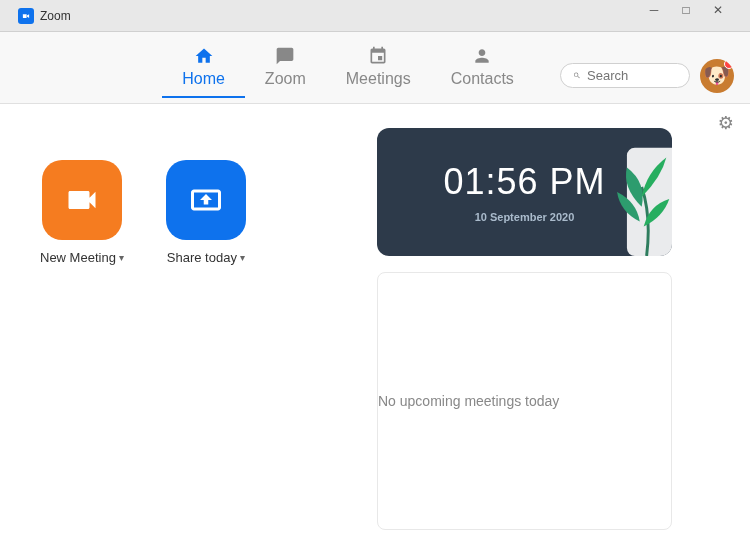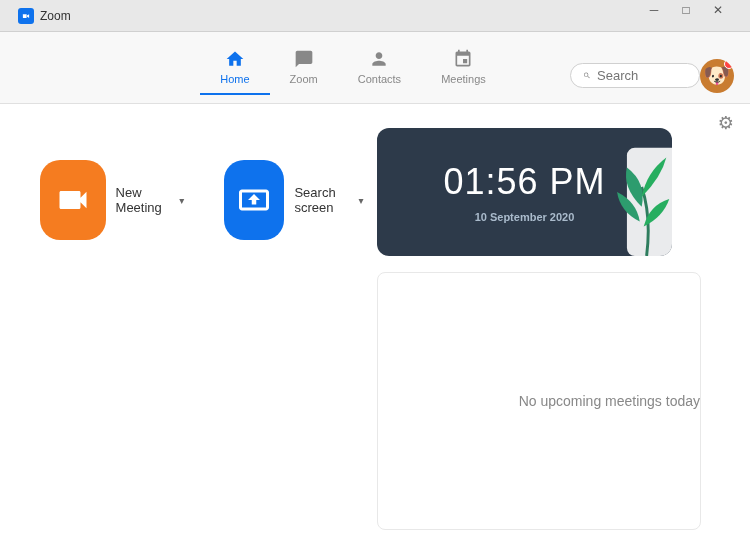--- a/index.html
+++ b/index.html
@@ -88,36 +88,37 @@
       margin: 0 auto;
       padding-left: 120px;
     }
     .nav-tab {
       display: flex;
       flex-direction: column;
       align-items: center;
       padding: 8px 20px;
       cursor: pointer;
       color: #888;
-      font-size: 11px;
+      font-size: 16px;
       gap: 4px;
       border-bottom: 2px solid transparent;
       text-decoration: none;
     }
     .nav-tab.active {
       color: #0e72ed;
       border-bottom: 2px solid #0e72ed;
     }
     .nav-tab svg {
       width: 20px;
       height: 20px;
     }
     .nav-right {
       display: flex;
       align-items: center;
+      gap: 10px;
       margin-top: 16px;
     }
     .search-box {
       display: flex;
       align-items: center;
       background: white;
       border: 1px solid #d0d0d0;
       border-radius: 16px;
       padding: 4px 12px;
       width: 130px;
@@ -179,21 +180,21 @@
     }
 
     .action-grid {
       display: grid;
       grid-template-columns: 1fr 1fr;
       gap: 24px 40px;
       margin-top: 8px;
     }
     .action-item {
       display: flex;
-      flex-direction: row;
+      flex-direction: column;
       align-items: center;
       gap: 10px;
       cursor: pointer;
     }
     .action-btn {
       width: 80px;
       height: 80px;
       border-radius: 20px;
       border: none;
       cursor: pointer;
@@ -266,24 +267,24 @@
       color: #aabbcc;
       margin-top: 8px;
       z-index: 1;
       font-weight: bold;
     }
 
     .meetings-area {
       flex: 1;
       display: flex;
       align-items: center;
-      justify-content: flex-end;
+      justify-content: flex-start;
       border: 1px solid #e8e8e8;
       border-radius: 8px;
-      width: 324px;
+      width: 295px;
       min-height: 180px;
     }
     .no-meetings {
       font-size: 14px;
       color: #888;
     }
   </style>
 </head>
 <body>
 
@@ -319,30 +320,30 @@
 
       <div class="nav-tab">
         <svg viewBox="0 0 24 24" fill="#888">
           <path d="M20 2H4c-1.1 0-2 .9-2 2v18l4-4h14c1.1 0 2-.9 2-2V4c0-1.1-.9-2-2-2z"></path>
         </svg>
         <span>Zoom</span>
       </div>
 
       <div class="nav-tab">
         <svg viewBox="0 0 24 24" fill="#888">
+          <path d="M17 12h-5v5h5v-5zM16 1v2H8V1H6v2H5c-1.11 0-1.99.9-1.99 2L3 19c0 1.1.89 2 2 2h14c1.1 0 2-.9 2-2V5c0-1.1-.9-2-2-2h-1V1h-2zm3 18H5V8h14v11z"></path>
+        </svg>
+        <span>Meetings</span>
+      </div>
+
+      <div class="nav-tab">
+        <svg viewBox="0 0 24 24" fill="#888">
           <path d="M12 12c2.21 0 4-1.79 4-4s-1.79-4-4-4-4 1.79-4 4 1.79 4 4 4zm0 2c-2.67 0-8 1.34-8 4v2h16v-2c0-2.66-5.33-4-8-4z"></path>
         </svg>
         <span>Contacts</span>
-      </div>
-
-      <div class="nav-tab">
-        <svg viewBox="0 0 24 24" fill="#888">
-          <path d="M17 12h-5v5h5v-5zM16 1v2H8V1H6v2H5c-1.11 0-1.99.9-1.99 2L3 19c0 1.1.89 2 2 2h14c1.1 0 2-.9 2-2V5c0-1.1-.9-2-2-2h-1V1h-2zm3 18H5V8h14v11z"></path>
-        </svg>
-        <span>Meetings</span>
       </div>
     </div>
     <div class="nav-right">
       <div class="search-box">
         <svg width="13" height="13" viewBox="0 0 24 24" fill="#888">
           <path d="M15.5 14h-.79l-.28-.27A6.471 6.471 0 0 0 16 9.5 6.5 6.5 0 1 0 9.5 16c1.61 0 3.09-.59 4.23-1.57l.27.28v.79l5 4.99L20.49 19l-4.99-5zm-6 0C7.01 14 5 11.99 5 9.5S7.01 5 9.5 5 14 7.01 14 9.5 11.99 14 9.5 14z"></path>
         </svg>
         <input type="text" placeholder="Search" style="">
       </div>
       <div class="avatar" style="background:#c97c30; font-size:22px;">
@@ -374,21 +375,21 @@
 
 
         <div class="action-item">
           <button class="action-btn blue">
             <svg viewBox="0 0 24 24" fill="white">
               <path d="M20 5H4c-1.1 0-2 .9-2 2v10c0 1.1.9 2 2 2h16c1.1 0 2-.9 2-2V7c0-1.1-.9-2-2-2zm0 12H4V7h16v10z"></path>
               <path d="M12 8l-4 4h2.5v3h3v-3H16z"></path>
             </svg>
           </button>
           <span class="action-label">
-            <span>Search screen</span>
+            <span>Share today</span>
             <span class="chevron">▾</span>
           </span>
         </div>
 
       </div>
     </div>
 
     <div class="right-panel">
 
       <div class="clock-card">

